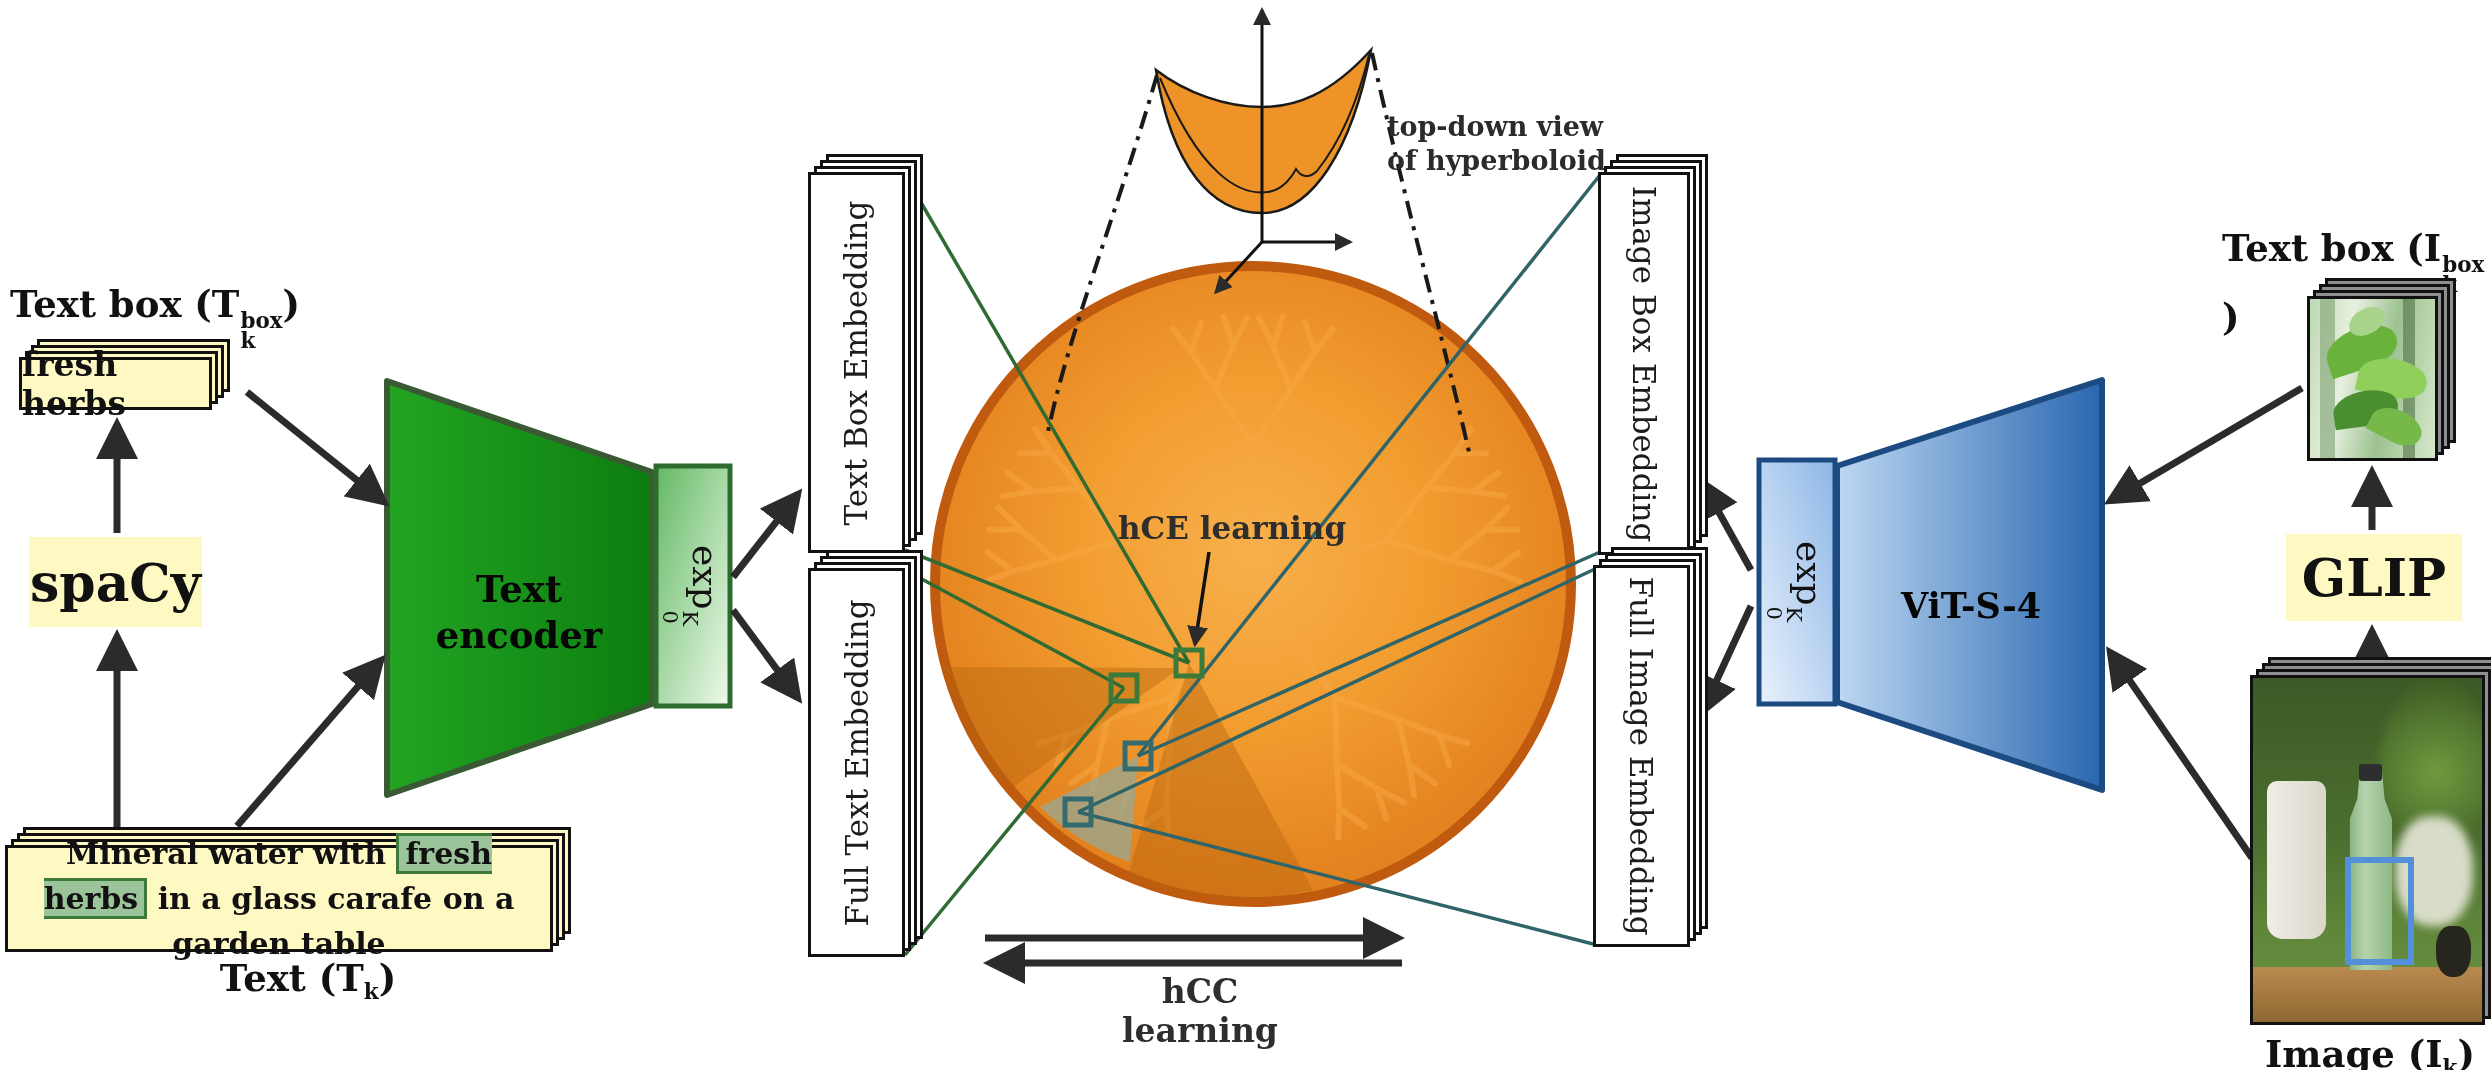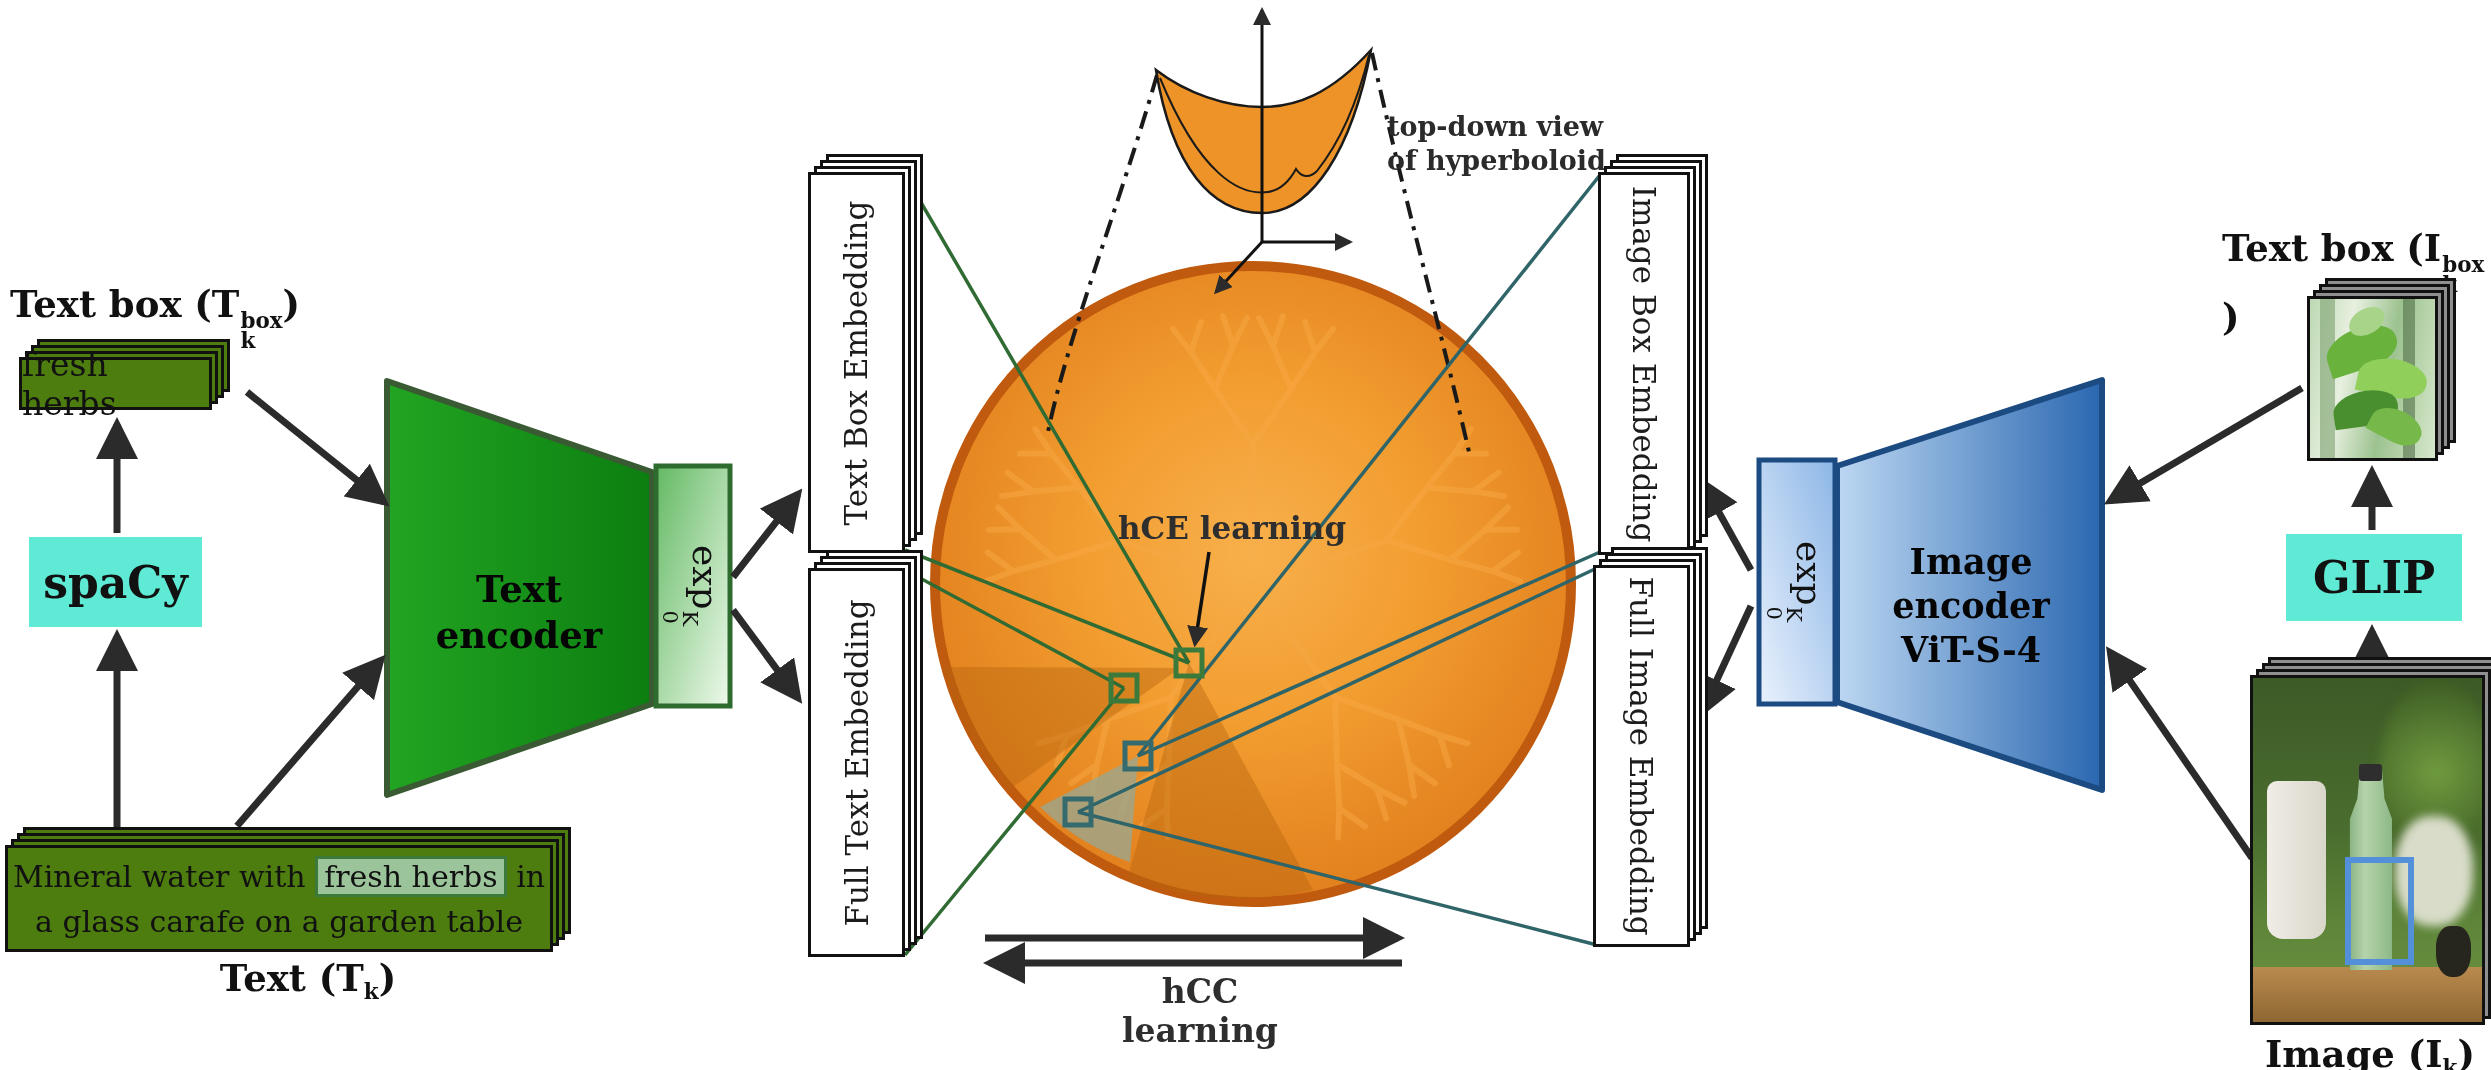--- a/index.html
+++ b/index.html
@@ -11,34 +11,34 @@
   .center{display:flex;align-items:center;justify-content:center;text-align:center;}
 
   
   .stack{position:absolute;z-index:2;}
   .stack .layer{position:absolute;inset:0;border:3px solid #111;}
   .stack .l1{transform:translate(6px,-6px);}
   .stack .l2{transform:translate(12px,-12px);}
   .stack .l3{transform:translate(18px,-18px);}
   .stack .face{position:absolute;inset:0;border:3px solid #111;display:flex;align-items:center;justify-content:center;}
   .paper .layer,.paper .face{background:#ffffff;}
-  .gray .layer,.gray .face{background:#4d7c0f;}
+  .gray .layer,.gray .face{background:#fef9c3;font-weight:bold;}
   .photo .layer{background:#8f8f8f;}
   .vtext{white-space:nowrap;font-size:31px;color:#1c1c1c;}
   .rot-ccw{transform:rotate(-90deg);}
   .rot-cw{transform:rotate(90deg);}
 
   
   .ss{display:inline-flex;flex-direction:column;align-items:flex-start;font-size:0.58em;
       line-height:0.95;margin-left:1px;vertical-align:-0.5em;font-weight:inherit;}
   .ss span{display:block;}
   .subonly{font-size:0.58em;vertical-align:-0.35em;}
 
-  .tanbox{background:#5eead4;display:flex;align-items:center;justify-content:center;
-          font-weight:bold;font-size:44px;}
+  .tanbox{background:#fef9c3;display:flex;align-items:center;justify-content:center;
+          font-weight:bold;font-size:52px;}
   .exp-label{white-space:nowrap;font-size:36px;color:#111;}
   .enc-label{font-weight:bold;color:#050505;text-align:center;line-height:1.25;}
 
   .para{background:#d3d3d3;border:3px solid #111;font-size:30px;line-height:1.5;
         display:flex;align-items:center;justify-content:center;text-align:center;padding:4px 4px;}
   .hl{background:#9cc49b;border:3px solid #3c7a3c;padding:0 6px;}
 
   
   .scene{position:absolute;inset:0;overflow:hidden;}
   .scene *{position:absolute;}
@@ -254,21 +254,21 @@
       </div>
   </div>
 
   <div class="abs center" style="left:1759px;top:460px;width:76px;height:244px;">
     <span class="exp-label rot-cw"><span>exp</span><span class="ss">
           <span>K</span>
           <span>0</span>
         </span></span>
   </div>
   <div class="abs enc-label center" style="left:1842px;top:540px;width:258px;font-size:35px;">
-    <span><span>Image encoder</span><br><span>ViT-S-4</span></span>
+    <span><br><span>ViT-S-4</span></span>
   </div>
 
   <div class="abs bold" style="left:2222px;top:226px;font-size:37px;">
     <span>Text box (I</span><span class="ss">
         <span>box</span>
         <span>k</span>
       </span><span>)</span>
   </div>
 
   <div class="stack photo" style="left:2307px;top:296px;width:131px;height:165px;">

